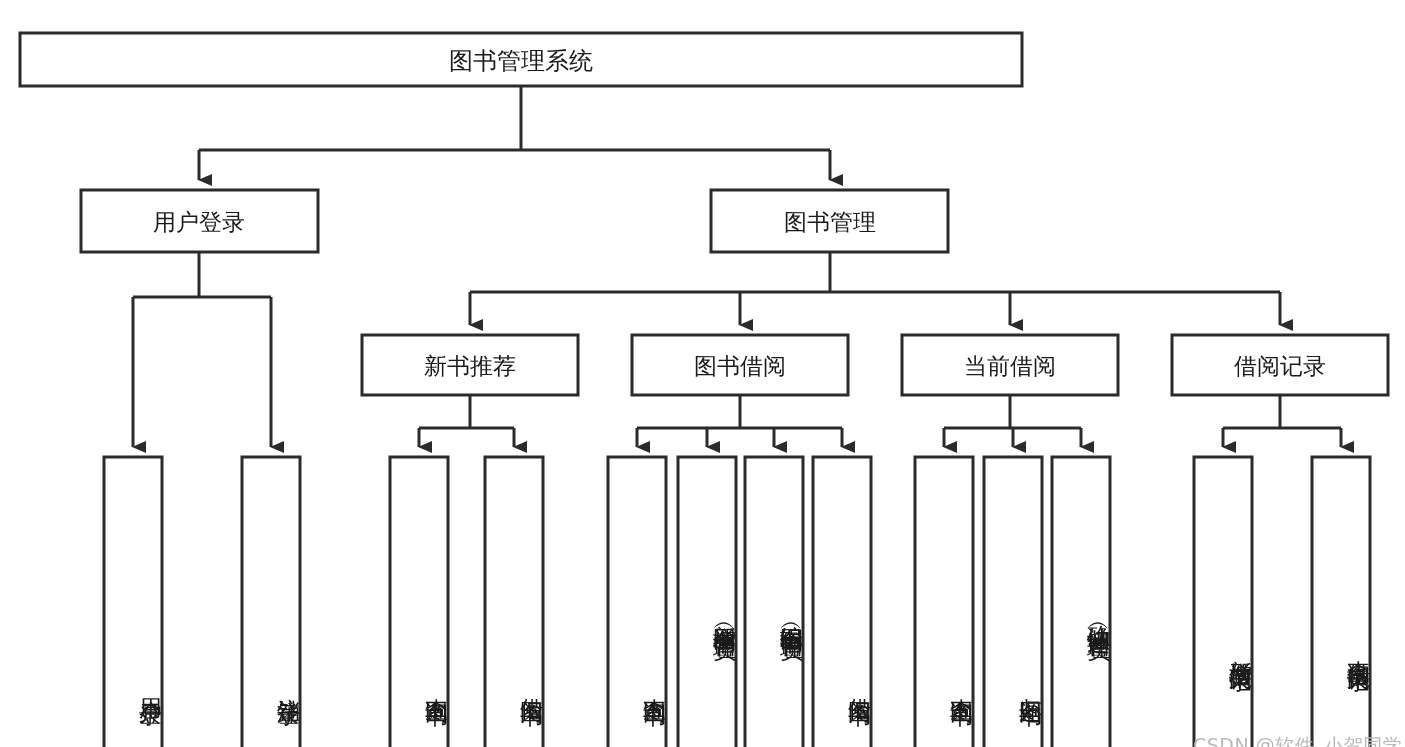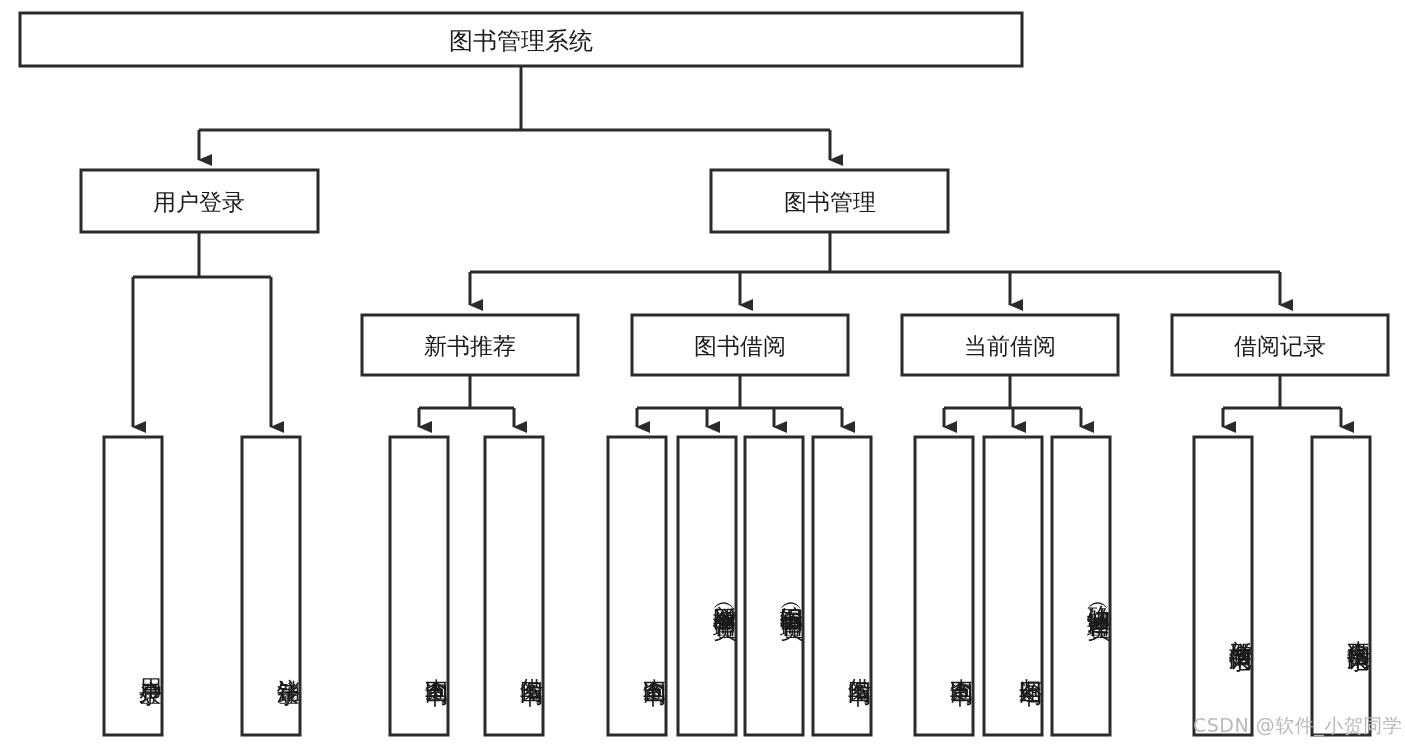--- a/index.html
+++ b/index.html
@@ -11,20 +11,21 @@
     width: 1405px;
     height: 747px;
     font-family: "DejaVu Sans", "Liberation Sans", sans-serif;
     overflow: hidden;
   }
   #diagram-root {
     position: relative;
     width: 1405px;
     height: 673px;
     background: #ffffff;
+    margin-top: 20px;
   }
   svg.diagram-canvas {
     position: absolute;
     left: 0;
     top: 0;
     width: 1405px;
     height: 747px;
     display: block;
   }
   .node-box {

